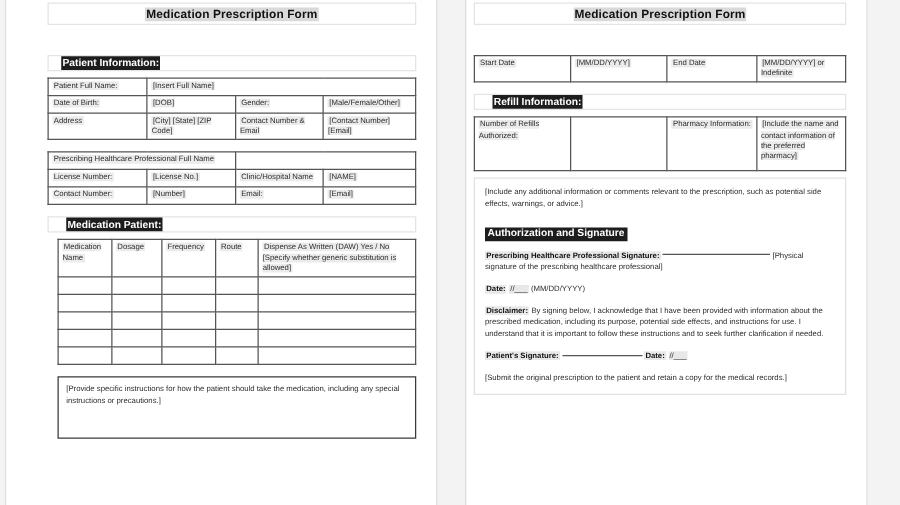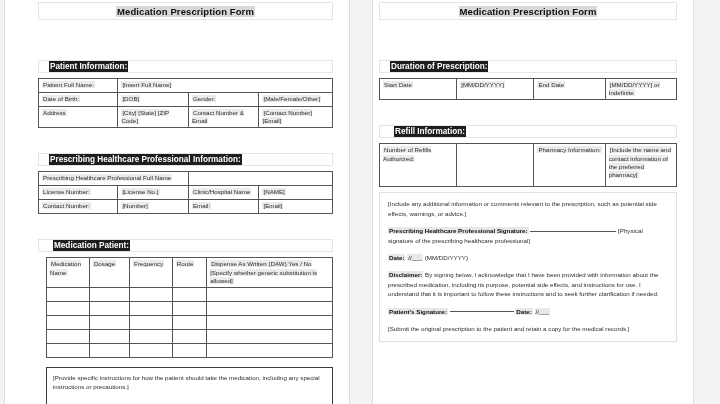--- a/index.html
+++ b/index.html
@@ -67,21 +67,20 @@
   .spacer-md { height: 9px; }
   .spacer-sm { height: 5px; }
 
   .section-row {
     border: 1px solid #e4e4e4;
     height: 13px;
     display: flex;
     padding-left: 10px;
     box-sizing: border-box;
     margin-bottom: 5px;
-    margin-top: 16px;
   }
   .section-row.indent-more { padding-left: 14px; }
   .section-label {
     font-size: 8.2px;
     font-weight: bold;
     background: #1d1d1d;
     color: #ffffff;
     padding: 0.5px 1px;
     white-space: nowrap;
     line-height: 10px;
@@ -196,23 +195,20 @@
           <td><span class="cellmark">Address</span></td>
           <td><span class="cellmark">[City] [State] [ZIP Code]</span></td>
           <td><span class="cellmark">Contact Number &amp; Email</span></td>
           <td><span class="cellmark">[Contact Number] [Email]</span></td>
         </tr>
       </tbody>
     </table>
 
     <div class="spacer-md"></div>
 
-    <div class="section-row">
-      <span class="section-label">Prescribing Healthcare Professional Information:</span>
-    </div>
     <table class="grid">
       <colgroup>
           <col style="width:27%">
           <col style="width:24%">
           <col style="width:24%">
           <col style="width:25%">
         </colgroup>
       <tbody>
         <tr>
           <td colspan="2"><span class="cellmark">Prescribing Healthcare Professional Full Name</span></td>
@@ -307,23 +303,20 @@
   <div class="gap"></div>
 
   <div class="page page-right">
 
     <div class="doc-title-row">
       <span class="doc-title">Medication Prescription Form</span>
     </div>
 
     <div class="spacer-lg"></div>
 
-    <div class="section-row">
-      <span class="section-label">Duration of Prescription:</span>
-    </div>
     <table class="grid">
       <colgroup>
           <col style="width:26%">
           <col style="width:26%">
           <col style="width:24%">
           <col style="width:24%">
         </colgroup>
       <tbody>
         <tr>
           <td><span class="cellmark">Start Date</span></td>
@@ -356,20 +349,23 @@
       </tbody>
     </table>
 
     <div class="spacer-sm"></div>
 
     <div class="outline-box">
 
 
       <p class="p gapafter">[Include any additional information or comments relevant to the prescription, such as potential side effects, warnings, or advice.]</p>
 
+      <div>
+        <span class="sub-head">Authorization and Signature</span>
+      </div>
 
       <p class="p gapafter">
         <span class="strong hl">Prescribing Healthcare Professional Signature:</span>
         <span class="rule"></span>
         <span>[Physical signature of the prescribing healthcare professional]</span>
       </p>
 
       <p class="p gapafter">
         <span class="strong hl">Date:</span>
         <span class="hl">//___</span>

